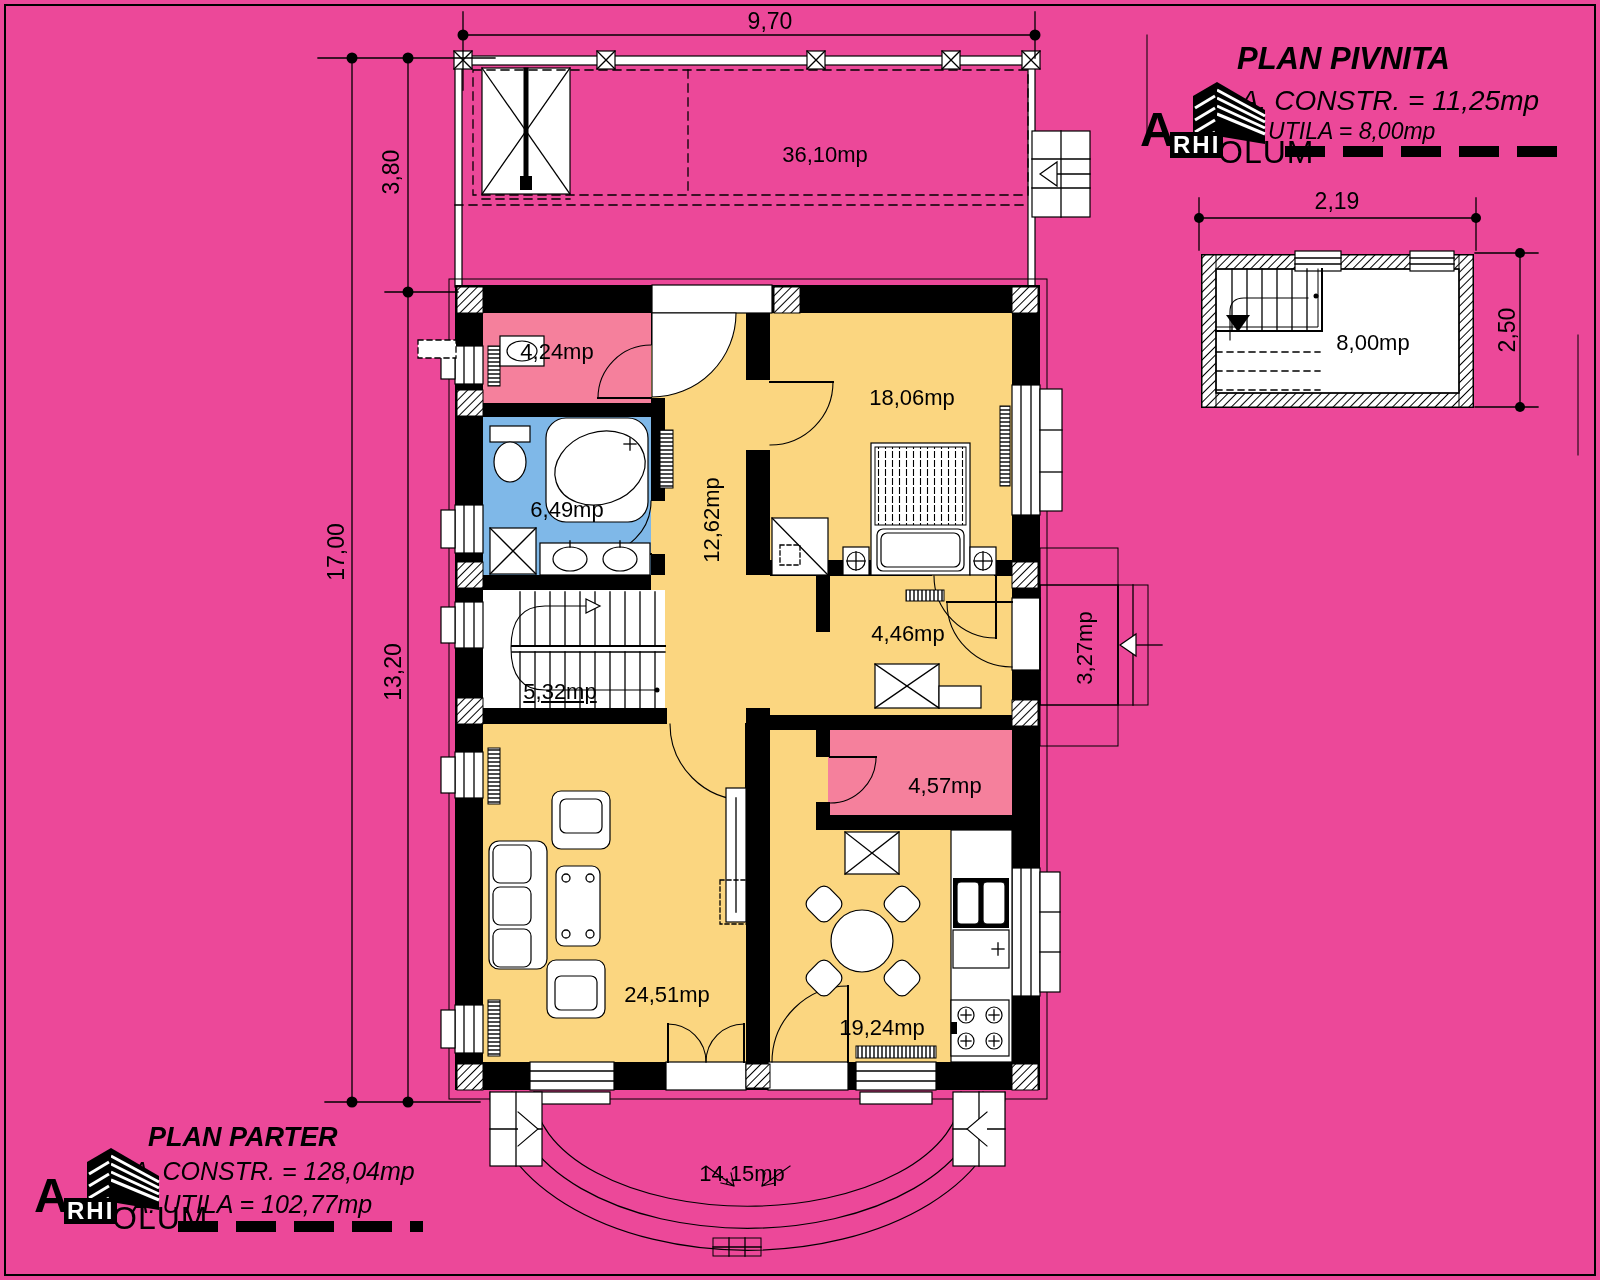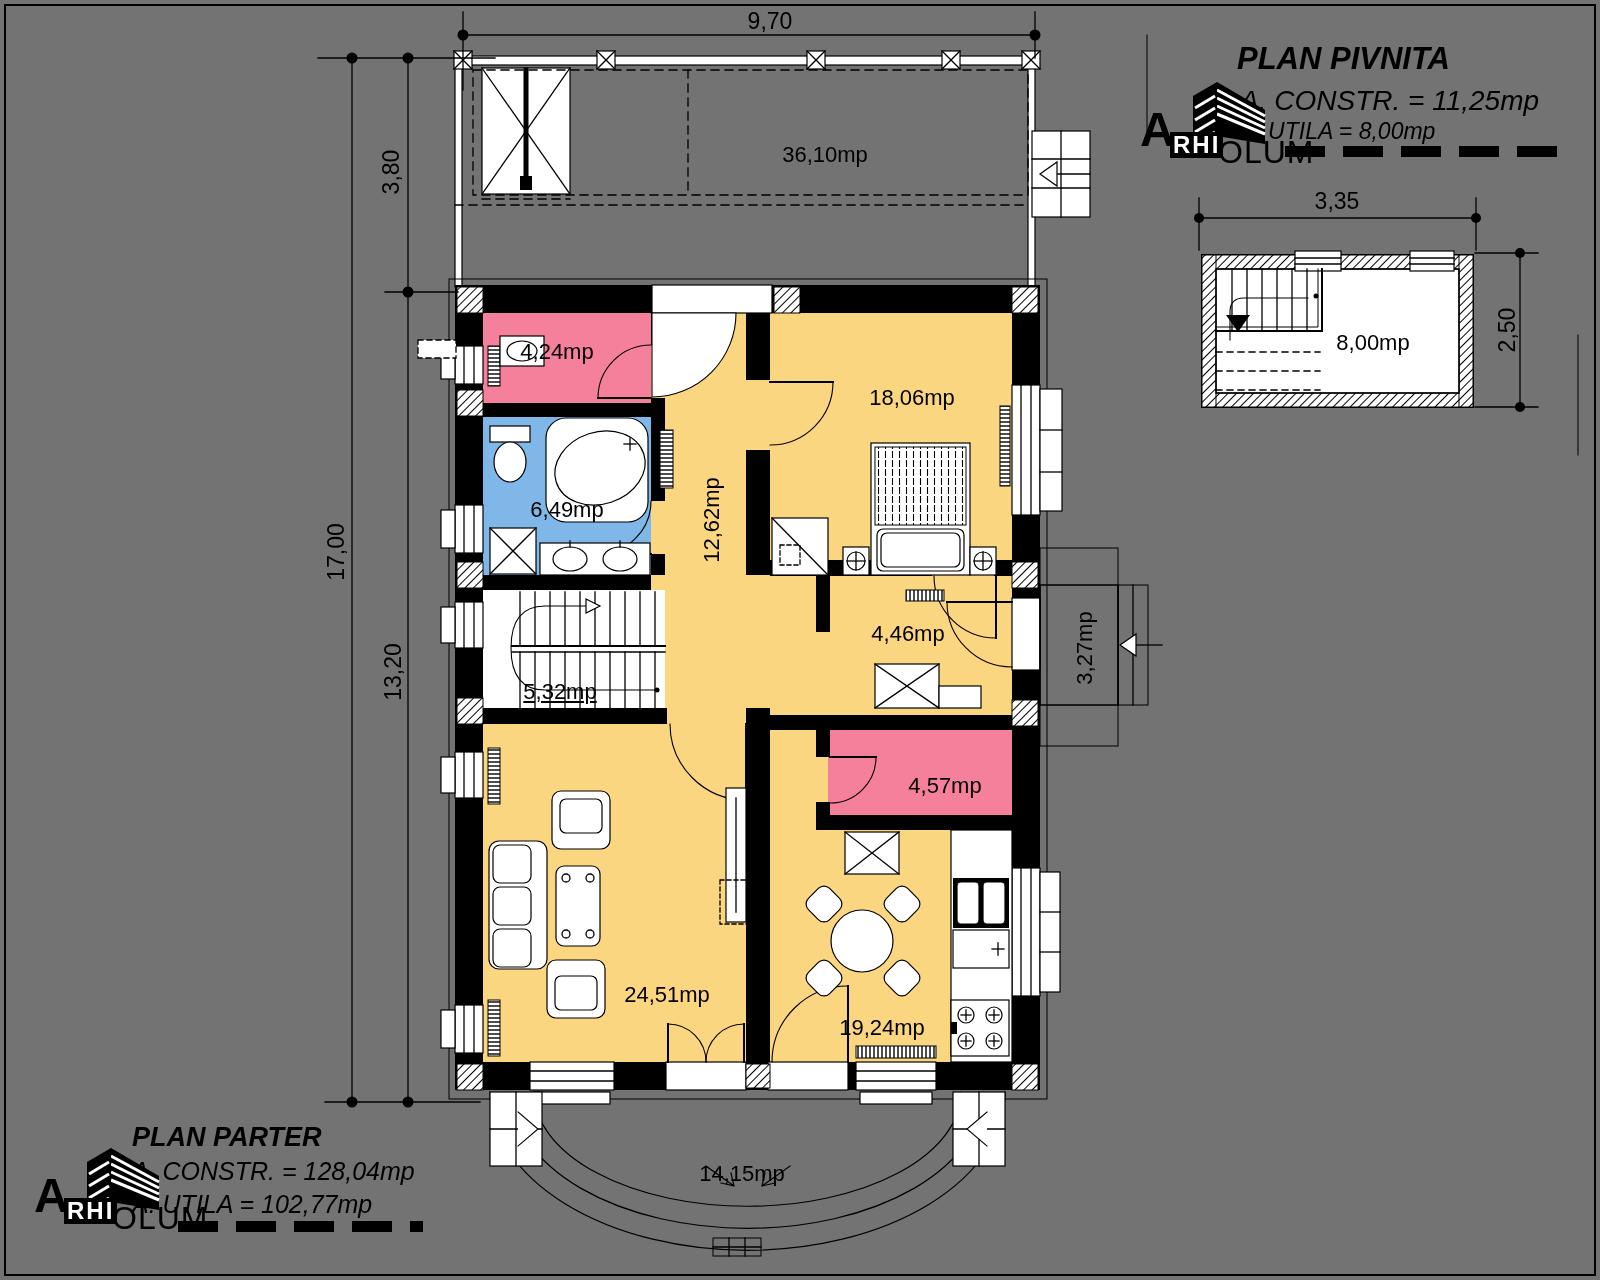--- a/index.html
+++ b/index.html
@@ -1,19 +1,19 @@
 <!DOCTYPE html>
 <html style="--room-yellow: #FBD680; --room-pink: #F5809C; --room-blue: #7FB8E8; --line-black: #000000;"><head>
 <meta charset="utf-8">
 <style>
   :root{
     --room-yellow:#FBD680; --room-pink:#F5809C; --room-blue:#7FB8E8; --line-black:#000000;
   }
   html,body{margin:0;padding:0;background:#fff;}
-  .sheet{position:relative;width:1600px;height:1280px;background:#737373;overflow:hidden;
+  .sheet{position:relative;width:1600px;height:1280px;background:#ec4899;overflow:hidden;
          font-family:"Liberation Sans","DejaVu Sans",sans-serif;color:#000;}
   .sheet svg{position:absolute;left:0;top:0;}
   .fill-yellow{fill:var(--room-yellow);}
   .fill-pink{fill:var(--room-pink);}
   .fill-blue{fill:var(--room-blue);}
   .wline{fill:#fff;stroke:#000;stroke-width:1.2;}
   .lbl{position:absolute;transform:translate(-50%,-50%);white-space:nowrap;
        font-size:22px;line-height:1;}
   .lbl-v{transform:translate(-50%,-50%) rotate(-90deg);}
   .dim{font-size:23px;}
@@ -452,21 +452,21 @@
       <line x1="1147" y1="35" x2="1147" y2="140" stroke-width="1"></line>
       <line x1="1578" y1="335" x2="1578" y2="455" stroke-width="1"></line>
     </g>
   </g>
 </svg>
 
 <div class="lbl dim" style="left:770px;top:21px;">9,70</div>
 <div class="lbl lbl-v dim" style="left:391px;top:172px;">3,80</div>
 <div class="lbl lbl-v dim" style="left:336px;top:552px;">17,00</div>
 <div class="lbl lbl-v dim" style="left:393px;top:672px;">13,20</div>
-<div class="lbl dim" style="left:1337px;top:201px;">3,35</div>
+<div class="lbl dim" style="left:1337px;top:201px;">2,19</div>
 <div class="lbl lbl-v dim" style="left:1507px;top:330px;">2,50</div>
 
 <div class="lbl" style="left:825px;top:155px;">36,10mp</div>
 <div class="lbl" style="left:557px;top:352px;">4,24mp</div>
 <div class="lbl" style="left:912px;top:398px;">18,06mp</div>
 <div class="lbl" style="left:567px;top:510px;">6,49mp</div>
 <div class="lbl lbl-v" style="left:712px;top:520px;">12,62mp</div>
 <div class="lbl" style="left:560px;top:692px;text-decoration:underline;">5,32mp</div>
 <div class="lbl" style="left:908px;top:634px;">4,46mp</div>
 <div class="lbl lbl-v" style="left:1085px;top:648px;">3,27mp</div>
@@ -495,21 +495,21 @@
           <line x1="36" y1="40" x2="56" y2="28"></line>
           <line x1="36" y1="52" x2="56" y2="40"></line>
           <line x1="36" y1="64" x2="56" y2="52"></line>
         </g>
   </svg>
   <span class="logo-a">A</span>
   <span class="logo-rhi">RHI</span>
   <span class="logo-olum">OLUM</span>
 </div>
 
-<div class="t-title" style="left:132px;top:1122px;font-size:27px;">PLAN PARTER</div>
+<div class="t-title" style="left:148px;top:1122px;font-size:27px;">PLAN PARTER</div>
 <div class="t-line" style="left:132px;top:1157px;font-size:25px;">A. CONSTR. = 128,04mp</div>
 <div class="t-line" style="left:132px;top:1190px;font-size:25px;">A. UTILA = 102,77mp</div>
 <div class="dashrule" style="left:178px;top:1221px;width:245px;"></div>
 <div class="logo" style="left:36px;top:1146px;">
   <svg width="112" height="78" viewBox="0 0 110 78">
     <polygon points="58,2 106,30 106,64 58,56" fill="#000"></polygon>
     <g stroke="#fff" stroke-width="3">
           <line x1="58" y1="10" x2="106" y2="36"></line>
           <line x1="58" y1="18" x2="106" y2="42"></line>
           <line x1="58" y1="26" x2="106" y2="48"></line>

